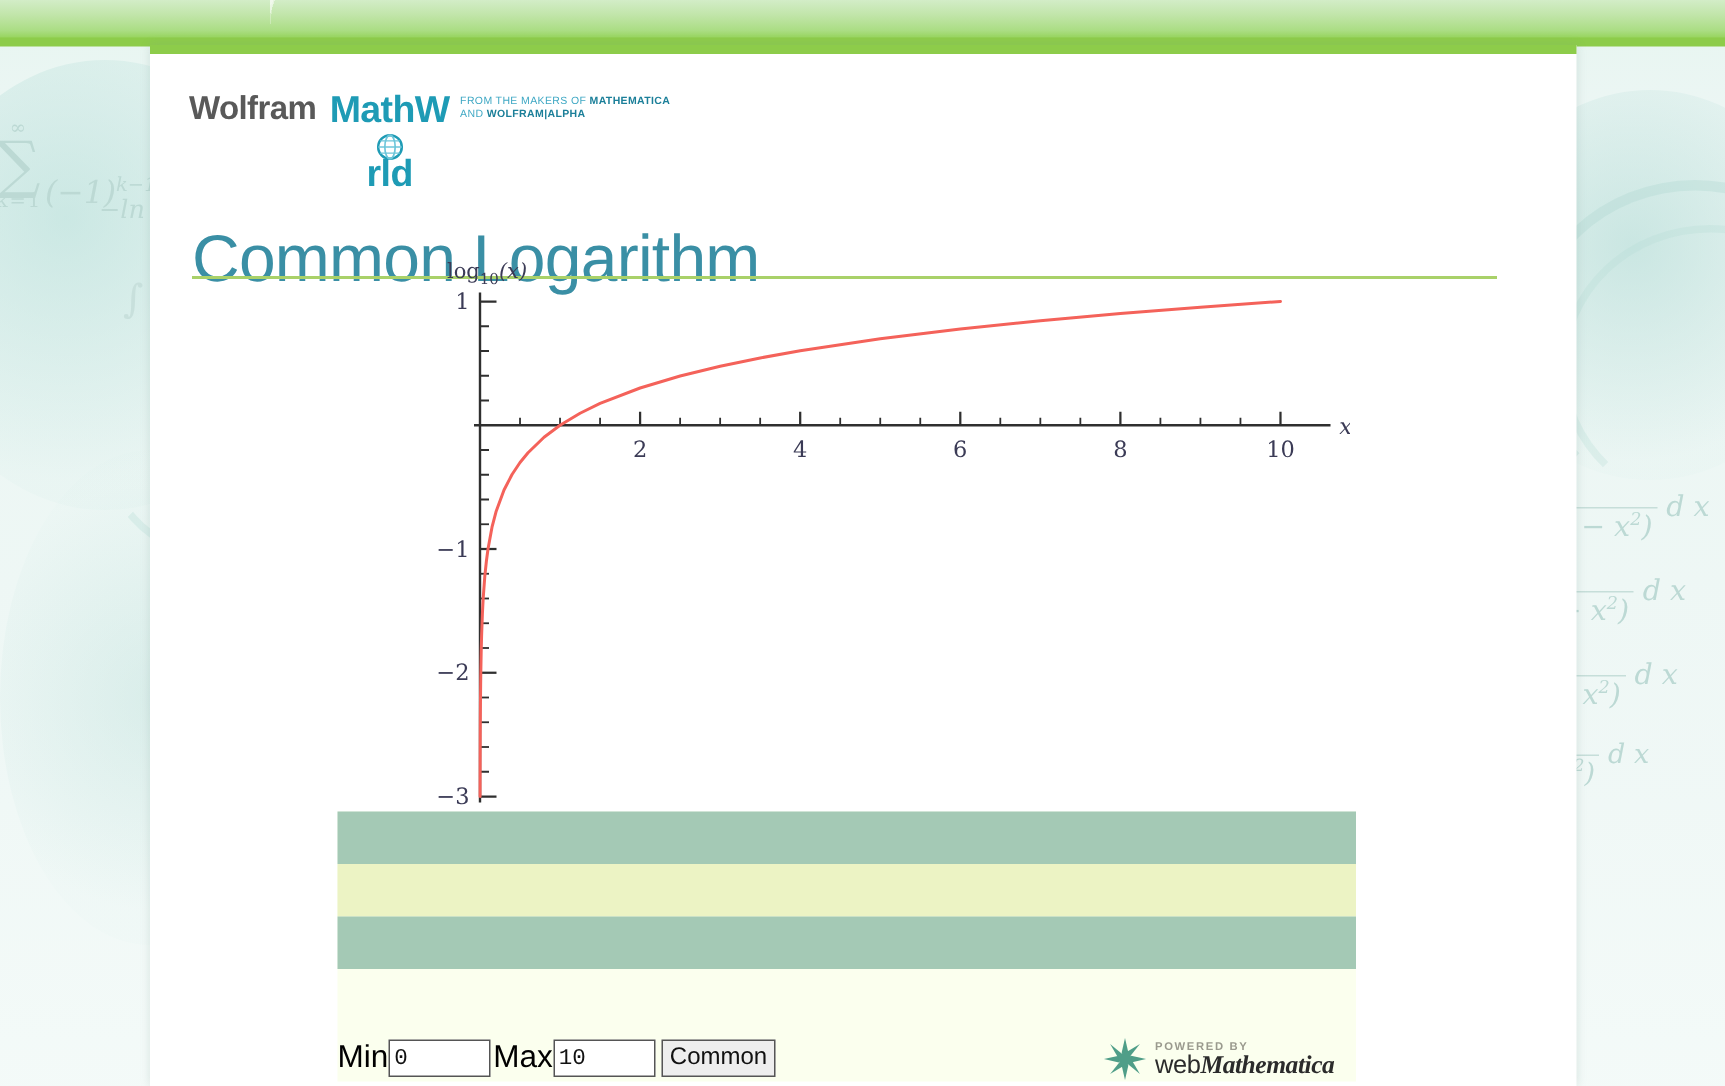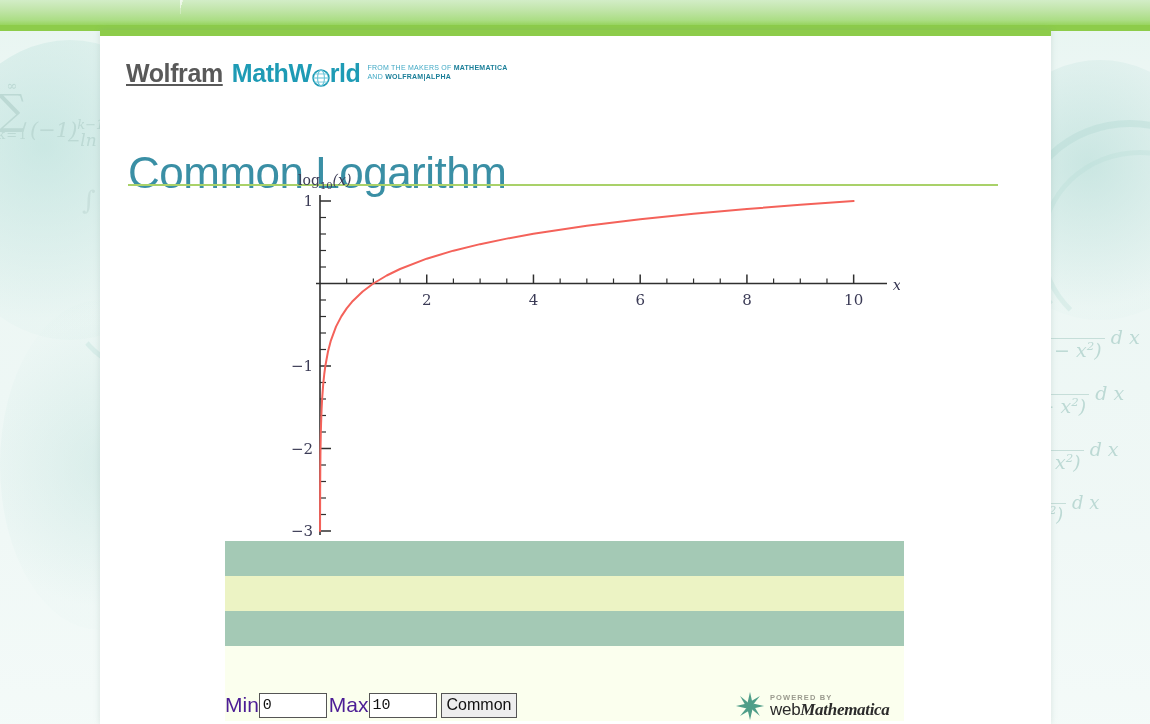--- a/index.html
+++ b/index.html
@@ -96,27 +96,27 @@
     border-top: 6px solid #8dcc4a;
     box-shadow: 0 0 6px rgba(120,150,140,0.22);
   }
 
   
   #mw-header {
     position: absolute; left: 26px; top: 25px;
     display: flex; align-items: flex-start;
   }
   .logo-wolfram {
-    font-size: 25px; font-weight: bold; color: #595959;
-    letter-spacing: -0.4px; line-height: 1; text-decoration: underline;
+    font-size: 22px; font-weight: bold; color: #595959;
+    letter-spacing: -0.4px; line-height: 1;
   }
   .logo-math {
     font-size: 25px; font-weight: bold; color: #1e9bb5;
     letter-spacing: -0.4px; line-height: 1; margin-left: 9px;
-    display: flex; align-items: center;
+    display: flex; align-items: center; flex-direction: column;
   }
   .globe-o {
     display: inline-block;
     width: 18px; height: 18px;
     margin: 0 0px;
     position: relative; top: 1px;
   }
   .logo-tag {
     margin-left: 7px; margin-top: 2px;
     font-size: 7px; line-height: 9px;
@@ -154,21 +154,21 @@
   .band.yellow { height: 35px; background: #ecf3c4; }
 
   
   #controls {
     position: absolute; left: 0px; top: 148px;
     width: 679px; height: 32px;
     display: flex; align-items: center;
     padding-left: 0px;
   }
   .ctl-label {
-    font-size: 21px; color: #4c1d95; font-family: "Liberation Sans", sans-serif;
+    font-size: 21px; color: #000000; font-family: "Liberation Sans", sans-serif;
   }
   .ctl-input {
     width: 68px; height: 25px;
     border: 1px solid #555;
     background: #fff;
     font-size: 15px; font-family: "Liberation Mono", monospace;
     padding: 0 3px; color: #111;
     outline: none;
   }
   .ctl-button {

